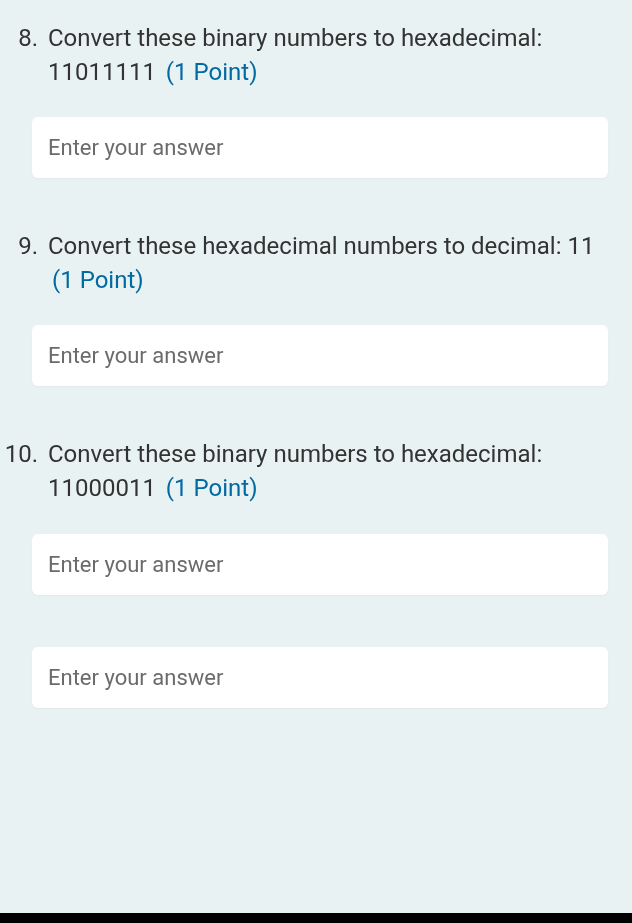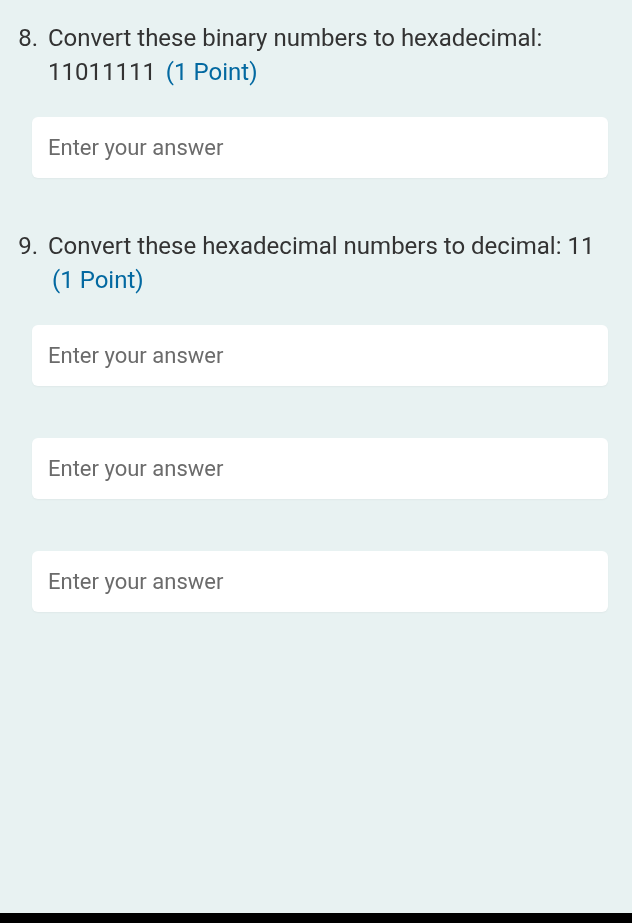--- a/index.html
+++ b/index.html
@@ -104,20 +104,27 @@
       <div class="question-number">9.</div>
       <div class="question-text-wrap">
         <span class="question-text">Convert these hexadecimal numbers to decimal: 11</span>
         <span class="question-points">(1 Point)</span>
       </div>
     </div>
     <input type="text" class="answer-input" placeholder="Enter your answer" style="">
   </div>
 
   <div class="question-block q-10">
+    <div class="question-header">
+      <div class="question-number">10.</div>
+      <div class="question-text-wrap">
+        <span class="question-text">Convert these binary numbers to hexadecimal: 11000011</span>
+        <span class="question-points">(1 Point)</span>
+      </div>
+    </div>
     <input type="text" class="answer-input" placeholder="Enter your answer" style="">
   </div>
 
   <div class="question-block q-11">
     <input type="text" class="answer-input" placeholder="Enter your answer" style="">
   </div>
 
 </div>
 
 <div class="bottom-bar"></div>

